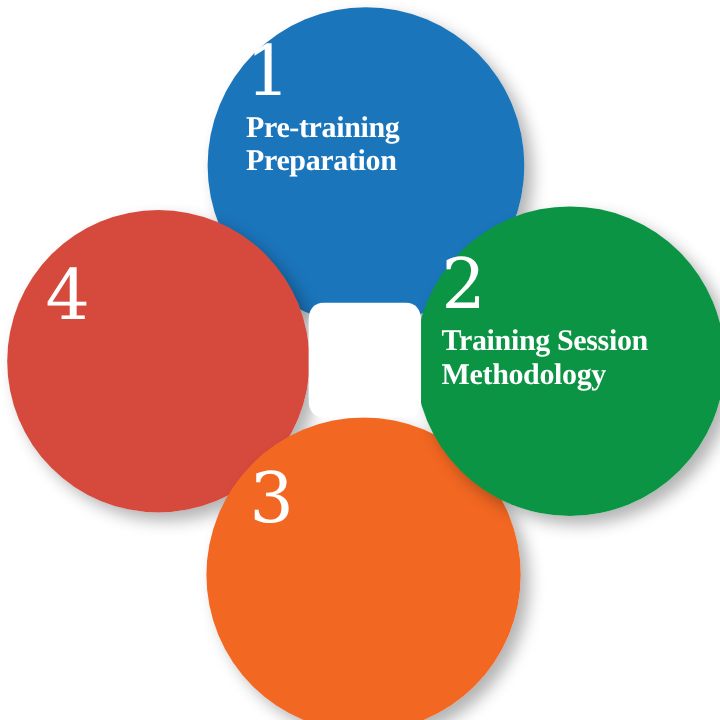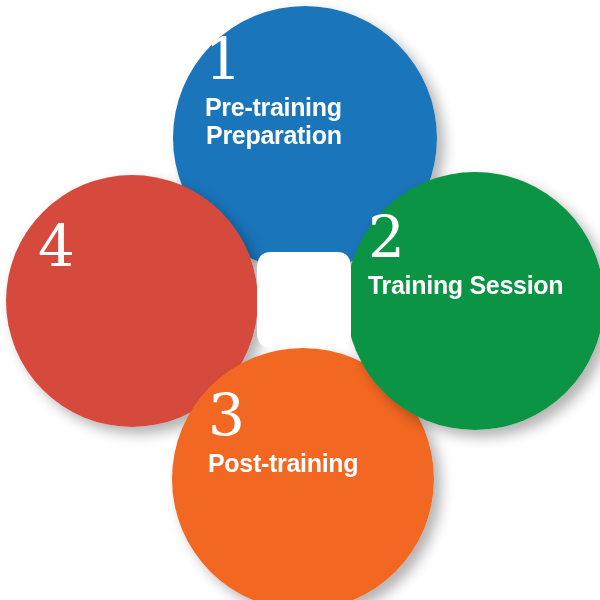--- a/index.html
+++ b/index.html
@@ -47,28 +47,27 @@
   .step-number {
     font-family: "DejaVu Serif", serif;
     font-weight: 400;
     font-size: 58px;
     line-height: 0.95;
     letter-spacing: 0px;
     display: block;
     margin-bottom: 6px;
   }
   .step-label {
-    font-family: Liberation Sans, sans-serif;
+    font-family: Liberation Serif, serif;
     font-weight: 700;
     font-size: 25px;
     line-height: 1.12;
     letter-spacing: -0.3px;
     display: block;
     white-space: nowrap;
-    text-align: right;
   }
 
   
   #circle-1 { left: 173px; top: 6px; width: 264px; height: 264px; z-index: 1; }
   #circle-1 .circle-body { background: #1b75bb; }
   #circle-1 .circle-content { left: 32px; top: 26px; }
 
   
   #circle-4 { left: 6px; top: 175px; width: 252px; height: 252px; z-index: 2; }
   #circle-4 .circle-body { background: #d54a3c; }
@@ -112,29 +111,29 @@
     <div class="circle-body" style="background: rgb(213, 74, 60);"></div>
     <div class="circle-content">
       <span class="step-number">4</span>
     </div>
   </div>
 
   <div class="circle" id="circle-3">
     <div class="circle-body" style="background: rgb(242, 103, 34);"></div>
     <div class="circle-content">
       <span class="step-number">3</span>
-      <span class="step-label">Post-training</span>
     </div>
   </div>
 
   <div class="circle" id="circle-2">
     <div class="circle-body" style="background: rgb(11, 148, 68);"></div>
     <div class="circle-content">
       <span class="step-number">2</span>
       <span class="step-label">Training Session</span>
+      <span class="step-label">Methodology</span>
     </div>
   </div>
 
   <svg id="center-gap" viewBox="0 0 94 96">
     <path d="M 14,0 H 80 Q 94,0 94,16 V 80 Q 94,96 80,96 H 14 Q 0,96 0,80 V 16 Q 0,0 14,0 Z" fill="#ffffff"></path>
   </svg>
 
 </div>
 
 </body></html>

